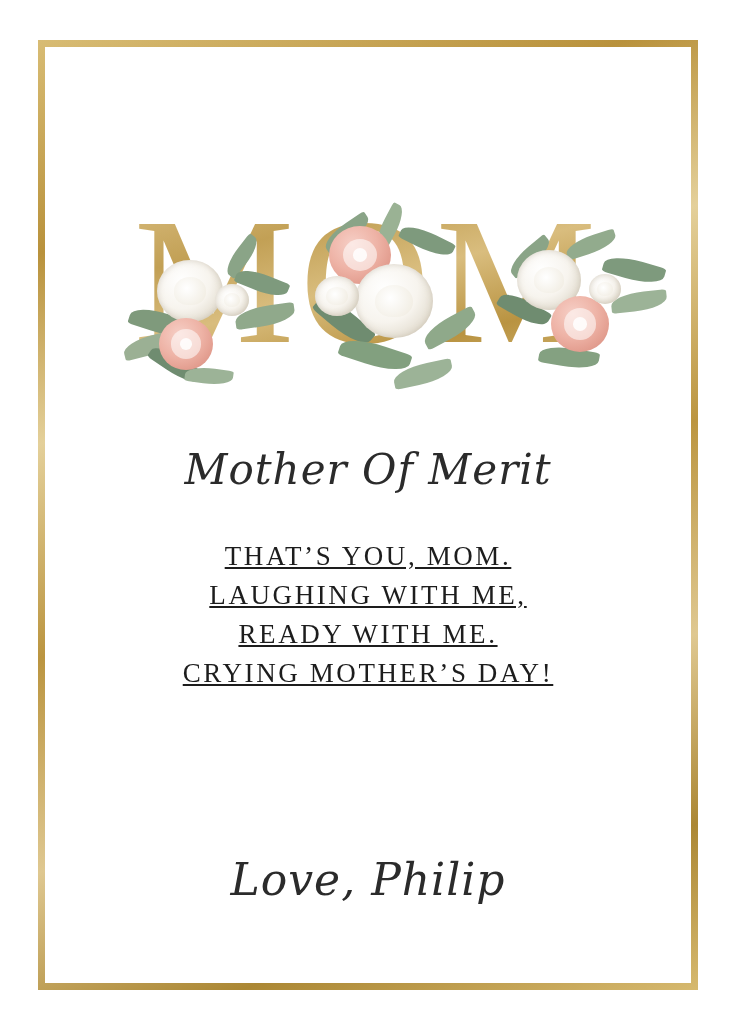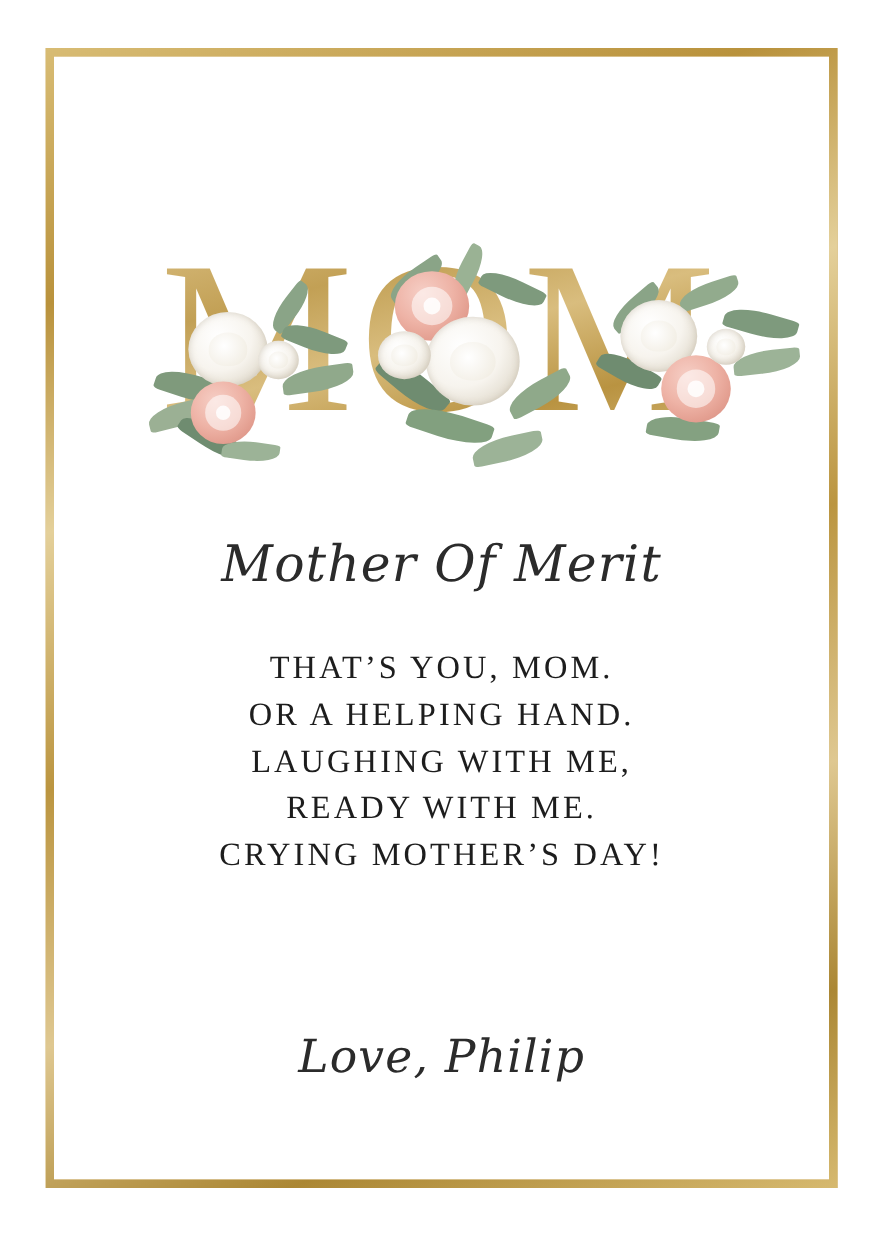--- a/index.html
+++ b/index.html
@@ -153,31 +153,32 @@
     text-align: center;
     font-family: "Liberation Serif", serif;
     font-size: 27px;
     line-height: 39px;
     letter-spacing: 2.6px;
     color: #1d1d1d;
   }
   #message .line {
     display: block;
     white-space: pre;
+    text-decoration: underline;
   }
 
   
   #signature {
     position: absolute;
     left: 0; right: 0;
     top: 810px;
     text-align: center;
     font-family: "DejaVu Serif", serif;
     font-style: italic;
-    font-size: 38px;
+    font-size: 44px;
     line-height: 46px;
     letter-spacing: 1px;
     color: #2b2b2b;
   }
 </style>
 </head>
 <body>
 
 <div id="card">
   <div id="gold-frame">
@@ -222,21 +223,20 @@
           <div class="white-rose" style="left:24px; top:20px; width:64px; height:60px;"></div>
           <div class="rose pink-rose" style="left:58px; top:66px; width:58px; height:56px;"></div>
           <div class="white-rose" style="left:96px; top:44px; width:32px; height:30px;"></div>
         </div>
       </div>
 
       <div id="headline">Mother Of Merit</div>
 
       <div id="message">
         <span class="line">THAT’S YOU, MOM.</span>
-        <span class="line">OR A HELPING HAND.</span>
         <span class="line">LAUGHING WITH ME,</span>
         <span class="line">READY WITH ME.</span>
         <span class="line">CRYING MOTHER’S DAY!</span>
       </div>
 
       <div id="signature">Love, Philip</div>
 
     </div>
   </div>
 </div>

